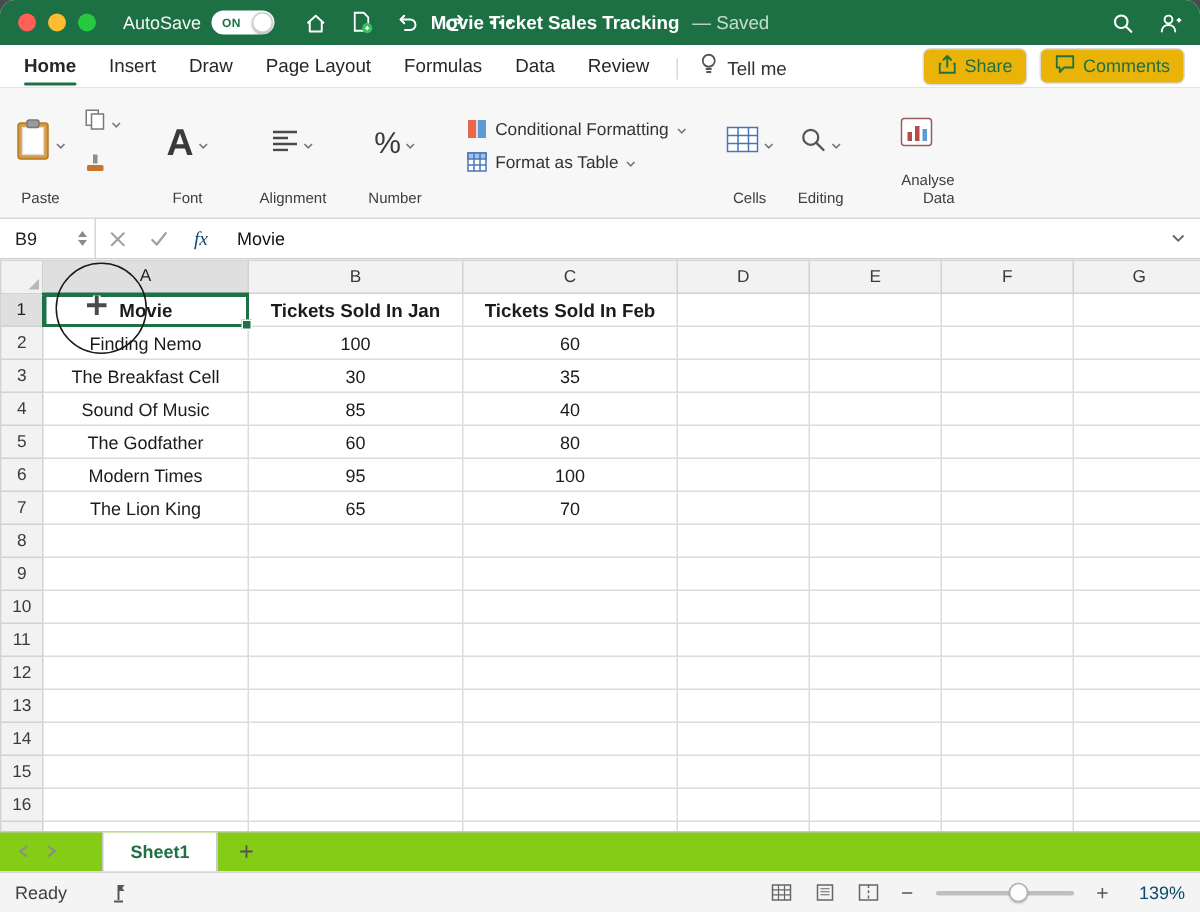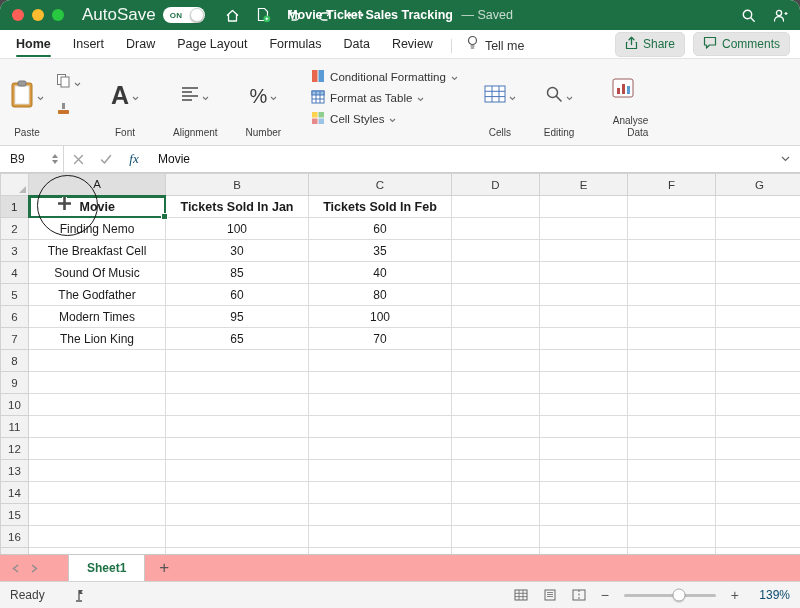--- a/index.html
+++ b/index.html
@@ -4,40 +4,40 @@
 <style>
   html,body{margin:0;padding:0}
   body{width:800px;height:608px;background:#4a4a4a;font-family:"Liberation Sans","DejaVu Sans",sans-serif;overflow:hidden}
   .app{position:relative;width:800px;height:608px;display:flex;flex-direction:column;background:#fff;border-radius:10px 10px 0 0;overflow:hidden}
 
   
   .titlebar{flex:0 0 30px;background:#1d7044;display:flex;align-items:center;padding:0 12px;position:relative;color:#fff}
   .traffic{display:flex;gap:8px;align-items:center}
   .tl{width:12px;height:12px;border-radius:50%;display:block;border:none;padding:0}
   .tl.red{background:#ff5f57}.tl.yellow{background:#febc2e}.tl.green{background:#28c840}
-  .as-label{font-size:17px;margin-left:18px;opacity:.95}
+  .as-label{font-size:12px;margin-left:18px;opacity:.95}
   .as-toggle{display:flex;align-items:center;position:relative;width:42px;height:16px;border-radius:9px;background:#fff;border:none;margin-left:7px;padding:0 0 0 7px}
   .as-on{font-size:8px;font-weight:700;color:#1d7044;letter-spacing:.3px}
   .as-knob{position:absolute;right:1px;top:1px;width:14px;height:14px;border-radius:50%;background:#fff;border:1px solid #c7d2cb;box-shadow:0 1px 2px rgba(0,0,0,.3);box-sizing:border-box}
   .tb-icon{margin-left:15px;display:flex;align-items:center}
   .tb-icon.first{margin-left:20px}
   .tb-title{position:absolute;left:50%;top:50%;transform:translate(-50%,-50%);font-size:12.5px;font-weight:700;white-space:nowrap}
   .tb-title .saved{font-weight:400;opacity:.75;margin-left:5px}
   .tb-right{margin-left:auto;display:flex;gap:16px;align-items:center}
 
   
   .tabbar{flex:0 0 28px;background:#fff;border-bottom:1px solid #e3e3e3;display:flex;align-items:center;padding:0 10px 0 16px}
   .rtabs{display:flex;gap:22px;align-items:center;height:100%}
   .rtab{font-size:12.5px;color:#262626;height:100%;display:flex;align-items:center;position:relative}
   .rtab.active{font-weight:700}
   .rtab.active::after{content:"";position:absolute;left:0;right:0;bottom:1px;height:2px;background:#1e7145;border-radius:1px}
   .tellme{display:flex;align-items:flex-end;gap:6px;margin-left:18px;font-size:12.5px;color:#333}
   .vsep{width:1px;height:14px;background:#d9d9d9;margin-right:8px}
   .tab-right{margin-left:auto;display:flex;gap:8px;align-items:center}
-  .pill-btn{display:flex;align-items:center;gap:5px;background:#e5e5e5;border:1px solid #dcdcdc;border-radius:5px;padding:3px 9px;font-size:12px;color:#1e7145;font-family:inherit}
+  .pill-btn{display:flex;align-items:center;gap:5px;background:#eab308;border:1px solid #dcdcdc;border-radius:5px;padding:3px 9px;font-size:12px;color:#1e7145;font-family:inherit}
 
   
   .ribbon{flex:0 0 76px;background:#f7f7f7;border-bottom:1px solid #d8d8d8;display:flex;align-items:stretch;padding:6px 10px 4px 10px}
   .rgroup{display:flex;flex-direction:column;align-items:center;justify-content:space-between;padding-bottom:3px}
   .gicon{flex:1;display:flex;align-items:center;justify-content:center;gap:3px}
   .glabel{font-size:10px;color:#3d3d3d;line-height:1.15;text-align:right}
   .bigA{font-size:25px;font-weight:700;color:#3a3a3a;line-height:1}
   .pct{font-size:20px;font-weight:400;color:#3a3a3a;line-height:1}
   .minicol{display:flex;flex-direction:column;justify-content:center;gap:9px;padding-bottom:14px}
   .minirow{display:flex;align-items:center;gap:3px}
@@ -73,21 +73,21 @@
   .sheet td{border-right:1px solid #dcdcdc;border-bottom:1px solid #dcdcdc;font-size:12px;color:#1b1b1b;text-align:center;background:#fff}
   .sheet tr.boldrow td{font-weight:700;font-size:12.5px}
   .sheet td.sel{outline:2px solid #1e7145;outline-offset:-2px;position:relative}
   .sheet td.sel::after{content:"";position:absolute;right:-3px;bottom:-3px;width:5px;height:5px;background:#1e7145;border:1px solid #fff;z-index:3}
 
   
   .click-circle{position:absolute;left:37px;top:175px;width:59px;height:59px;border:1.6px solid #1a1a1a;border-radius:50%;z-index:6;pointer-events:none}
   .click-plus{position:absolute;left:56px;top:195px;z-index:7;pointer-events:none;display:flex}
 
   
-  .sheetbar{flex:0 0 26px;background:#fca5a5;border-top:1px solid #c9c9c9;display:flex;align-items:stretch}
+  .sheetbar{flex:0 0 26px;background:#84cc16;border-top:1px solid #c9c9c9;display:flex;align-items:stretch}
   .navs{display:flex;align-items:center;gap:12px;padding:0 12px}
   .stabs{display:flex;align-items:stretch;margin-left:18px}
   .sheettab{padding:0 18px;display:flex;align-items:center;font-size:12px;background:#fff;border-left:1px solid #c9c9c9;border-right:1px solid #c9c9c9;color:#333}
   .sheettab.active{color:#1e7145;font-weight:700}
   .addsheet{display:flex;align-items:center;padding:0 14px;font-size:17px;color:#555;background:none;border:none;font-family:inherit}
 
   
   .statusbar{flex:0 0 26px;background:#f4f4f4;border-top:1px solid #d4d4d4;display:flex;align-items:center;font-size:12px;color:#3f3f3f;padding:0 10px}
   .sb-flag{margin-left:28px;display:flex}
   .sb-right{margin-left:auto;display:flex;align-items:center;gap:15px}
@@ -285,35 +285,23 @@
         <span><svg width="14" height="14" viewBox="0 0 14 14">
               <rect x="1" y="1" width="12" height="12" fill="#fff" stroke="#4a76b8"></rect>
               <rect x="1" y="1" width="12" height="4" fill="#9dc3e6" stroke="#4a76b8"></rect>
               <path d="M1 9 h12 M5 1 v12 M9 1 v12" stroke="#4a76b8" stroke-width="1"></path>
             </svg></span>
         <span>Format as Table</span>
         <span><svg width="7" height="5" viewBox="0 0 7 5">
               <path d="M1 1 l2.5 2.5 L6 1" fill="none" stroke="#777" stroke-width="1.1"></path>
             </svg></span>
       </div>
-      <div class="cfrow">
-        <span><svg width="14" height="14" viewBox="0 0 14 14">
-              <rect x="1" y="1" width="5.5" height="5.5" fill="#ffd24d"></rect>
-              <rect x="7.5" y="1" width="5.5" height="5.5" fill="#8fce8f"></rect>
-              <rect x="1" y="7.5" width="5.5" height="5.5" fill="#e88a8a"></rect>
-              <rect x="7.5" y="7.5" width="5.5" height="5.5" fill="#9dc3e6"></rect>
-            </svg></span>
-        <span>Cell Styles</span>
-        <span><svg width="7" height="5" viewBox="0 0 7 5">
-              <path d="M1 1 l2.5 2.5 L6 1" fill="none" stroke="#777" stroke-width="1.1"></path>
-            </svg></span>
-      </div>
-    </div>
-
-    <div class="rgroup" style="margin-right:28px">
+    </div>
+
+    <div class="rgroup" style="margin-right:16px">
       <div class="gicon">
         <span><svg width="22" height="20" viewBox="0 0 22 20">
               <rect x="1" y="2" width="20" height="16" fill="#fff" stroke="#4a76b8"></rect>
               <path d="M1 7.3 h20 M1 12.6 h20 M8 2 v16 M15 2 v16" stroke="#4a76b8" stroke-width="1"></path>
             </svg></span>
         <span><svg width="7" height="5" viewBox="0 0 7 5">
               <path d="M1 1 l2.5 2.5 L6 1" fill="none" stroke="#777" stroke-width="1.1"></path>
             </svg></span>
       </div>
       <div class="glabel">Cells</div>

